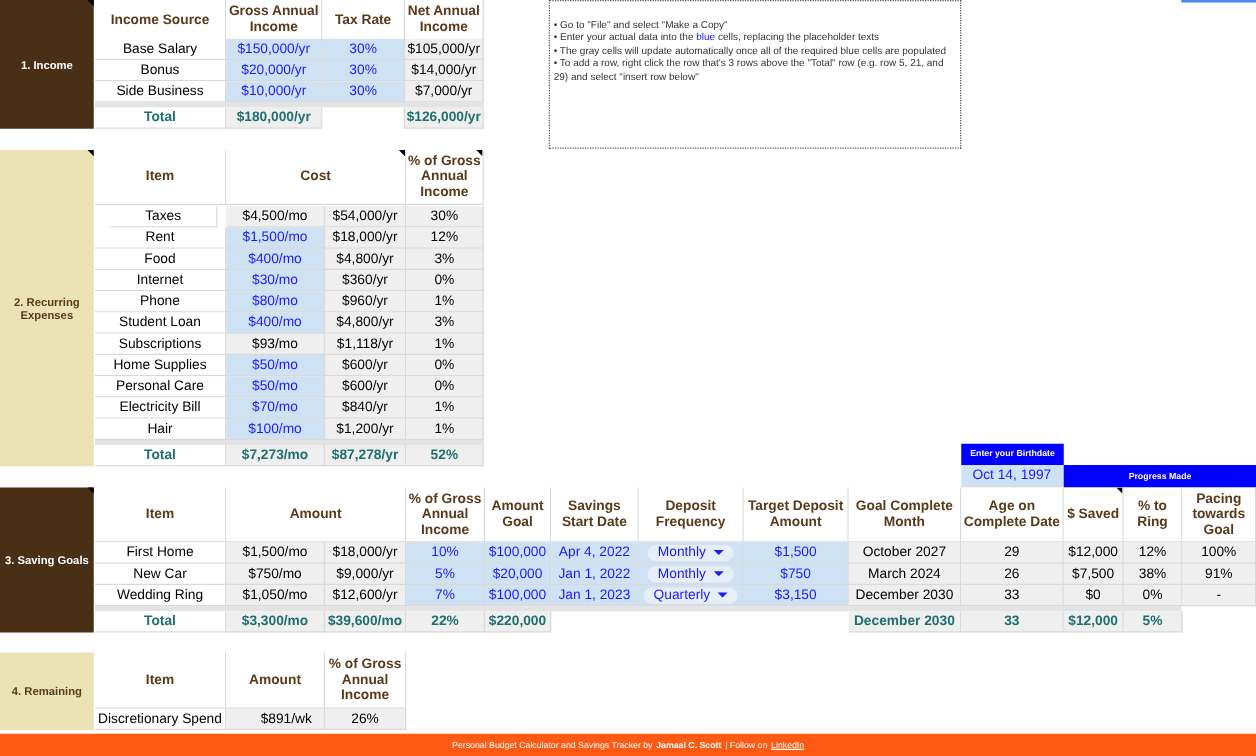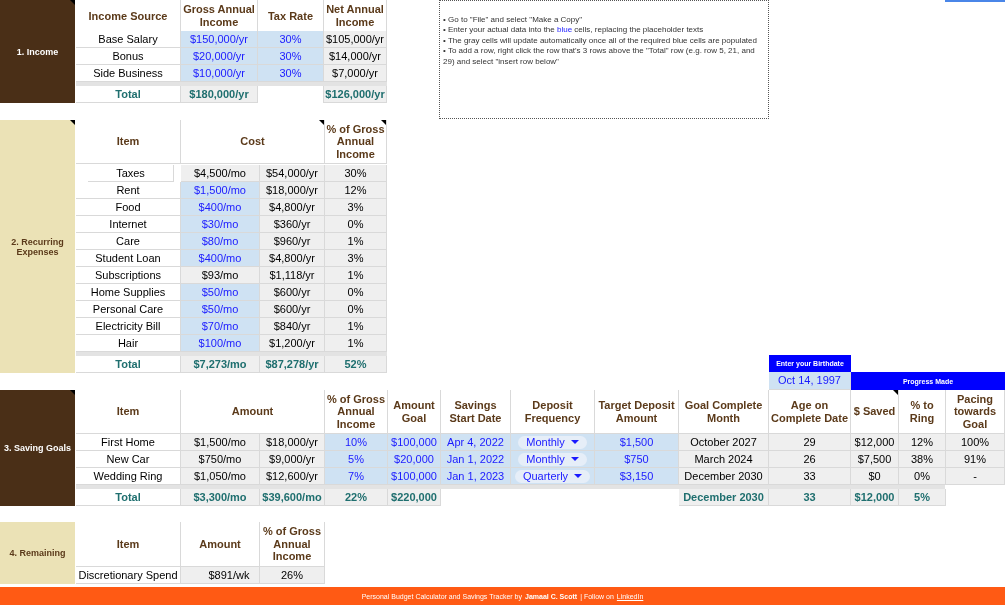--- a/index.html
+++ b/index.html
@@ -87,21 +87,21 @@
     <div class="cell gray" style="left: 260px; top: 182px; width: 65px; height: 17px;">$18,000/yr</div>
     <div class="cell gray" style="left: 325px; top: 182px; width: 62px; height: 17px;">12%</div>
     <div class="cell white" style="left: 76px; top: 199px; width: 105px; height: 17px;">Food</div>
     <div class="cell blue" style="left: 181px; top: 199px; width: 79px; height: 17px;">$400/mo</div>
     <div class="cell gray" style="left: 260px; top: 199px; width: 65px; height: 17px;">$4,800/yr</div>
     <div class="cell gray" style="left: 325px; top: 199px; width: 62px; height: 17px;">3%</div>
     <div class="cell white" style="left: 76px; top: 216px; width: 105px; height: 17px;">Internet</div>
     <div class="cell blue" style="left: 181px; top: 216px; width: 79px; height: 17px;">$30/mo</div>
     <div class="cell gray" style="left: 260px; top: 216px; width: 65px; height: 17px;">$360/yr</div>
     <div class="cell gray" style="left: 325px; top: 216px; width: 62px; height: 17px;">0%</div>
-    <div class="cell white" style="left: 76px; top: 233px; width: 105px; height: 17px;">Care</div>
+    <div class="cell white" style="left: 76px; top: 233px; width: 105px; height: 17px;">Phone</div>
     <div class="cell blue" style="left: 181px; top: 233px; width: 79px; height: 17px;">$80/mo</div>
     <div class="cell gray" style="left: 260px; top: 233px; width: 65px; height: 17px;">$960/yr</div>
     <div class="cell gray" style="left: 325px; top: 233px; width: 62px; height: 17px;">1%</div>
     <div class="cell white" style="left: 76px; top: 250px; width: 105px; height: 17px;">Student Loan</div>
     <div class="cell blue" style="left: 181px; top: 250px; width: 79px; height: 17px;">$400/mo</div>
     <div class="cell gray" style="left: 260px; top: 250px; width: 65px; height: 17px;">$4,800/yr</div>
     <div class="cell gray" style="left: 325px; top: 250px; width: 62px; height: 17px;">3%</div>
     <div class="cell white" style="left: 76px; top: 267px; width: 105px; height: 17px;">Subscriptions</div>
     <div class="cell gray note-left" style="left: 181px; top: 267px; width: 79px; height: 17px;">$93/mo</div>
     <div class="cell gray" style="left: 260px; top: 267px; width: 65px; height: 17px;">$1,118/yr</div>

